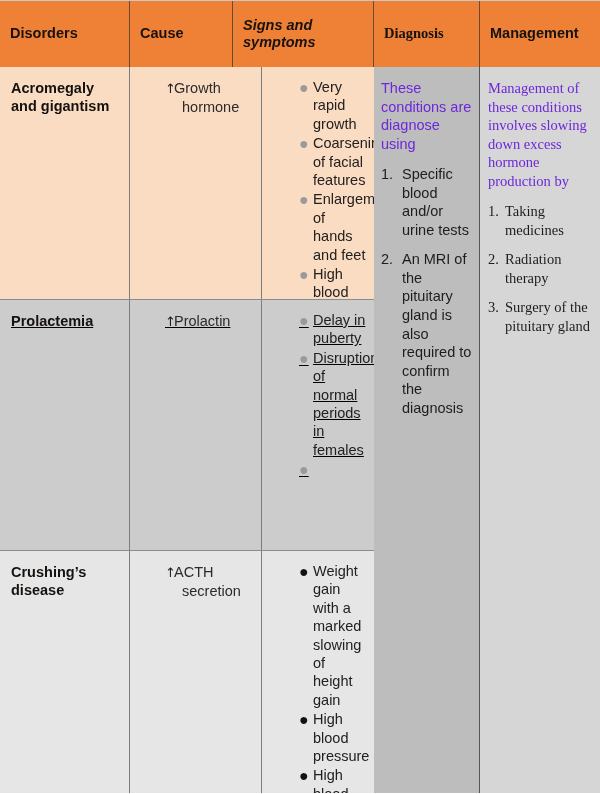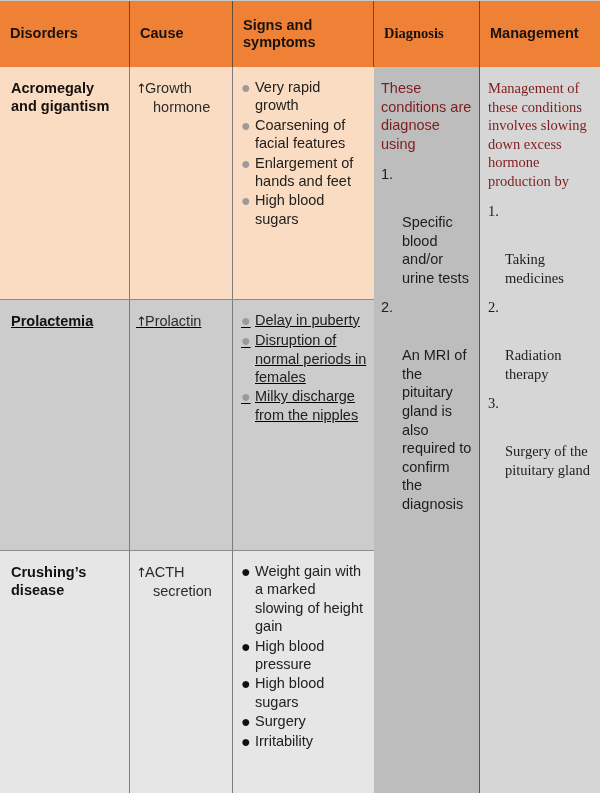--- a/index.html
+++ b/index.html
@@ -50,20 +50,21 @@
   .left-block {
     width: 374px;
     flex: 0 0 374px;
     display: flex;
     flex-direction: column;
   }
   .drow {
     display: flex;
     border-bottom: 1px solid #8c8c8c;
     overflow: hidden;
+    gap: 29px;
   }
   .drow:last-child { border-bottom: none; }
   .drow.r1 { flex: 0 0 233px; background: #fadcc3; }
   .drow.r2 { flex: 0 0 251px; background: #cccccc; text-decoration: underline; }
   .drow.r3 { flex: 1 1 auto;  background: #e6e6e6; }
 
   .c-disorder {
     width: 130px;
     flex: 0 0 130px;
     padding: 12px 9px 0 11px;
@@ -134,51 +135,51 @@
     padding: 12px 6px 0 7px;
   }
   .c-management {
     flex: 1 1 auto;
     background: #d6d6d6;
     padding: 12px 7px 0 8px;
     font-family: Liberation Serif, serif;
   }
   .para {
     font-size: 14.5px;
-    color: #7f1d1d;
+    color: #6d28d9;
     line-height: 1.28;
     margin: 0 0 12px 0;
   }
   ol.nlist {
     margin: 0;
     padding: 0;
     list-style: none;
     font-size: 14.5px;
     color: #1f1d1c;
     line-height: 1.28;
   }
   ol.nlist li { display: flex; margin-bottom: 11px; }
   ol.nlist li:last-child { margin-bottom: 0; }
   ol.nlist li .num { flex: 0 0 17px; }
-  ol.nlist li .ntx { flex: 1 1 auto; min-width: 0; margin-top: 48px; }
+  ol.nlist li .ntx { flex: 1 1 auto; min-width: 0; }
   ol.nlist.wide li .num { flex: 0 0 21px; }
 </style>
 </head>
 <body>
 
 <div id="table">
 
   <div class="header-row">
     <div class="header-cell" style="width:130px;flex:0 0 130px;">
       <span>Disorders</span>
     </div>
     <div class="header-cell" style="width:103px;flex:0 0 103px;">
       <span>Cause</span>
     </div>
-    <div class="header-cell" style="width:141px;flex:0 0 141px;white-space:pre-line;">
+    <div class="header-cell" style="width:141px;flex:0 0 141px;white-space:pre-line;font-style:italic;">
       <span>Signs and
 symptoms</span>
     </div>
     <div class="header-cell" style="width:106px;flex:0 0 106px;font-family:Liberation Serif, serif;">
       <span>Diagnosis</span>
     </div>
     <div class="header-cell" style="flex:1 1 auto;">
       <span>Management</span>
     </div>
   </div>
@@ -239,21 +240,20 @@
             <li>
                 <span class="bt">●</span>
                 <span class="btx">Delay in puberty</span>
               </li>
             <li>
                 <span class="bt">●</span>
                 <span class="btx">Disruption of normal periods in females</span>
               </li>
             <li>
                 <span class="bt">●</span>
-                <span class="btx">Milky discharge from the nipples</span>
               </li>
           </ul>
         </div>
       </div>
 
       <div class="drow r3">
         <div class="c-disorder">
           <span>Crushing’s disease</span>
         </div>
         <div class="c-cause">

